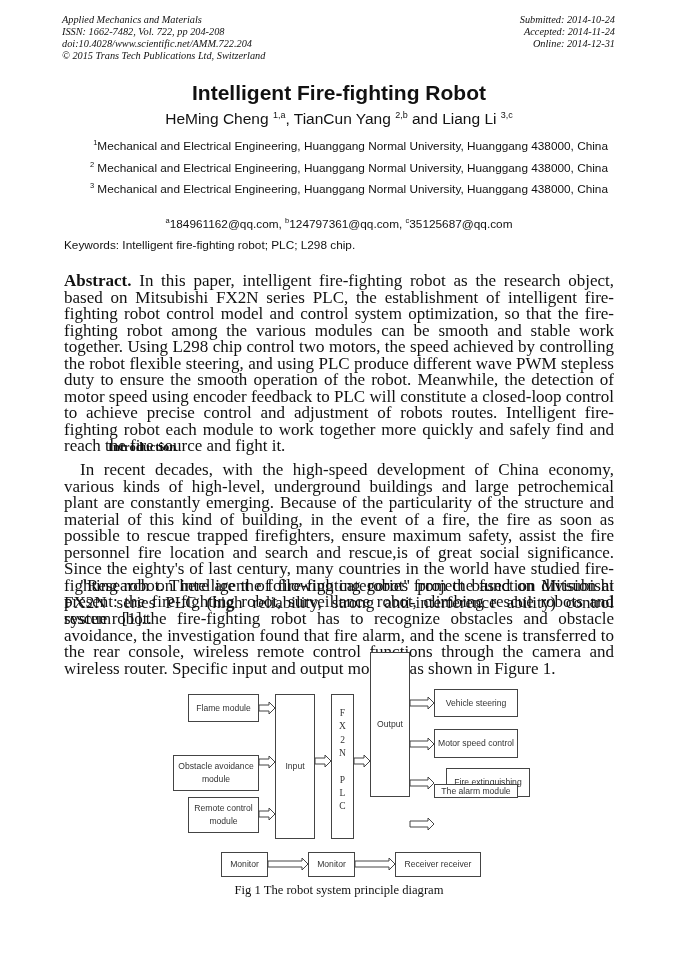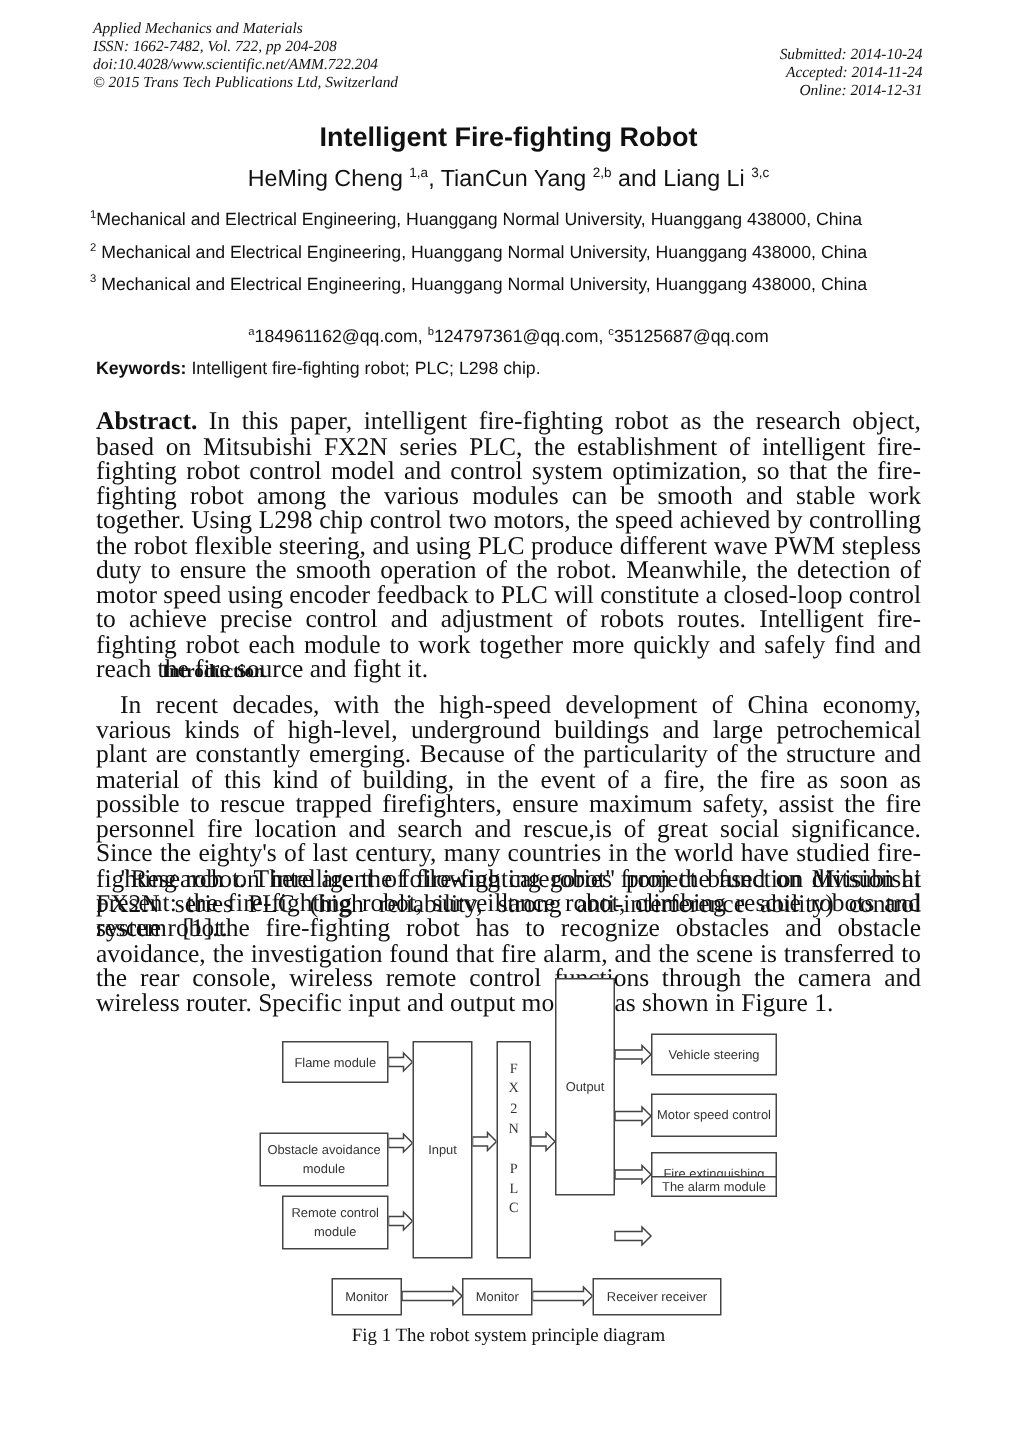--- a/index.html
+++ b/index.html
@@ -1,29 +1,29 @@
 <!DOCTYPE html>
 <html><head>
 <meta charset="utf-8">
 <style>
   html, body { margin: 0; padding: 0; background: #ffffff; }
   body { width: 678px; height: 959px; position: relative; overflow: hidden; color: #111; }
 
   .hdr-left { position: absolute; left: 62px; top: 14px; font-size: 10.3px; line-height: 12px; font-style: italic; font-family: "Liberation Serif", serif; }
-  .hdr-right { position: absolute; right: 63px; top: 14px; font-size: 10.3px; line-height: 12px; font-style: italic; text-align: right; font-family: "Liberation Serif", serif; margin-top: 17px; }
+  .hdr-right { position: absolute; right: 63px; top: 14px; font-size: 10.3px; line-height: 12px; font-style: italic; text-align: right; font-family: "Liberation Serif", serif; }
 
-  .title { position: absolute; left: 0; width: 678px; top: 81px; text-align: center; font-family: "Liberation Sans", sans-serif; font-weight: bold; font-size: 18px; }
+  .title { position: absolute; left: 0; width: 678px; top: 81px; text-align: center; font-family: "Liberation Sans", sans-serif; font-weight: bold; font-size: 21px; }
   .authors { position: absolute; left: 0; width: 678px; top: 110px; text-align: center; font-family: "Liberation Sans", sans-serif; font-size: 15.5px; }
   .authors sup { font-size: 9px; vertical-align: 6px; }
-  .aff { position: absolute; left: 60px; width: 560px; text-align: left; font-family: "Liberation Sans", sans-serif; font-size: 11.8px; white-space: nowrap; }
+  .aff { position: absolute; left: 48px; width: 560px; text-align: right; font-family: "Liberation Sans", sans-serif; font-size: 11.8px; white-space: nowrap; }
   .aff sup, .emails sup { font-size: 7.5px; vertical-align: 5px; }
   .emails { position: absolute; left: 0; width: 678px; top: 216px; text-align: center; font-family: "Liberation Sans", sans-serif; font-size: 11.8px; }
 
   .keywords { position: absolute; left: 64px; top: 238px; font-family: "Liberation Sans", sans-serif; font-size: 11.8px; }
-  .keywords b { font-weight: bold; }
+  .keywords b { font-weight: normal; }
 
   .para { position: absolute; left: 64px; width: 550px; font-family: "Liberation Serif", serif; font-size: 17px; line-height: 16.5px; text-align: justify; }
   .para b { font-weight: bold; }
   .indent { text-indent: 16px; }
   .h-intro { position: absolute; left: 64px; top: 440px; font-family: "Liberation Serif", serif; font-weight: bold; font-size: 12.6px; margin-left: 44px; }
 
   .diagram { position: absolute; left: 0; top: 0; }
   .box { position: absolute; border: 1px solid #444; background: #fff; font-family: "Liberation Sans", sans-serif; font-size: 8.6px; color: #333; display: flex; align-items: center; justify-content: center; text-align: center; line-height: 13px; box-sizing: border-box; }
   .plc { font-family: "Liberation Serif", serif; font-size: 9.5px; flex-direction: column; justify-content: flex-start; padding-top: 12px; line-height: 13.4px; }
   .caption { position: absolute; left: 0; width: 678px; top: 883px; text-align: center; font-family: "Liberation Serif", serif; font-size: 12.6px; }
@@ -103,21 +103,21 @@
     <span style="height:13px"></span>
     <span>P</span>
     <span>L</span>
     <span>C</span>
   </div>
 
   <div class="box" style="left:370px;top:652px;width:40px;height:145px">Output</div>
 
   <div class="box" style="left:434px;top:689px;width:84px;height:28px">Vehicle steering</div>
   <div class="box" style="left:434px;top:729px;width:84px;height:29px">Motor speed control</div>
-  <div class="box" style="left:434px;top:768px;width:84px;height:29px">Fire extinguishing</div>
+  <div class="box" style="left:446px;top:768px;width:84px;height:29px">Fire extinguishing</div>
   <div class="box" style="left:434px;top:784px;width:84px;height:14px">The alarm module</div>
 
   <div class="box" style="left:221px;top:852px;width:47px;height:25px">Monitor</div>
   <div class="box" style="left:308px;top:852px;width:47px;height:25px">Monitor</div>
   <div class="box" style="left:395px;top:852px;width:86px;height:25px">Receiver receiver</div>
 </div>
 
 <div class="caption">Fig 1 The robot system principle diagram</div>
 
 </body></html>

